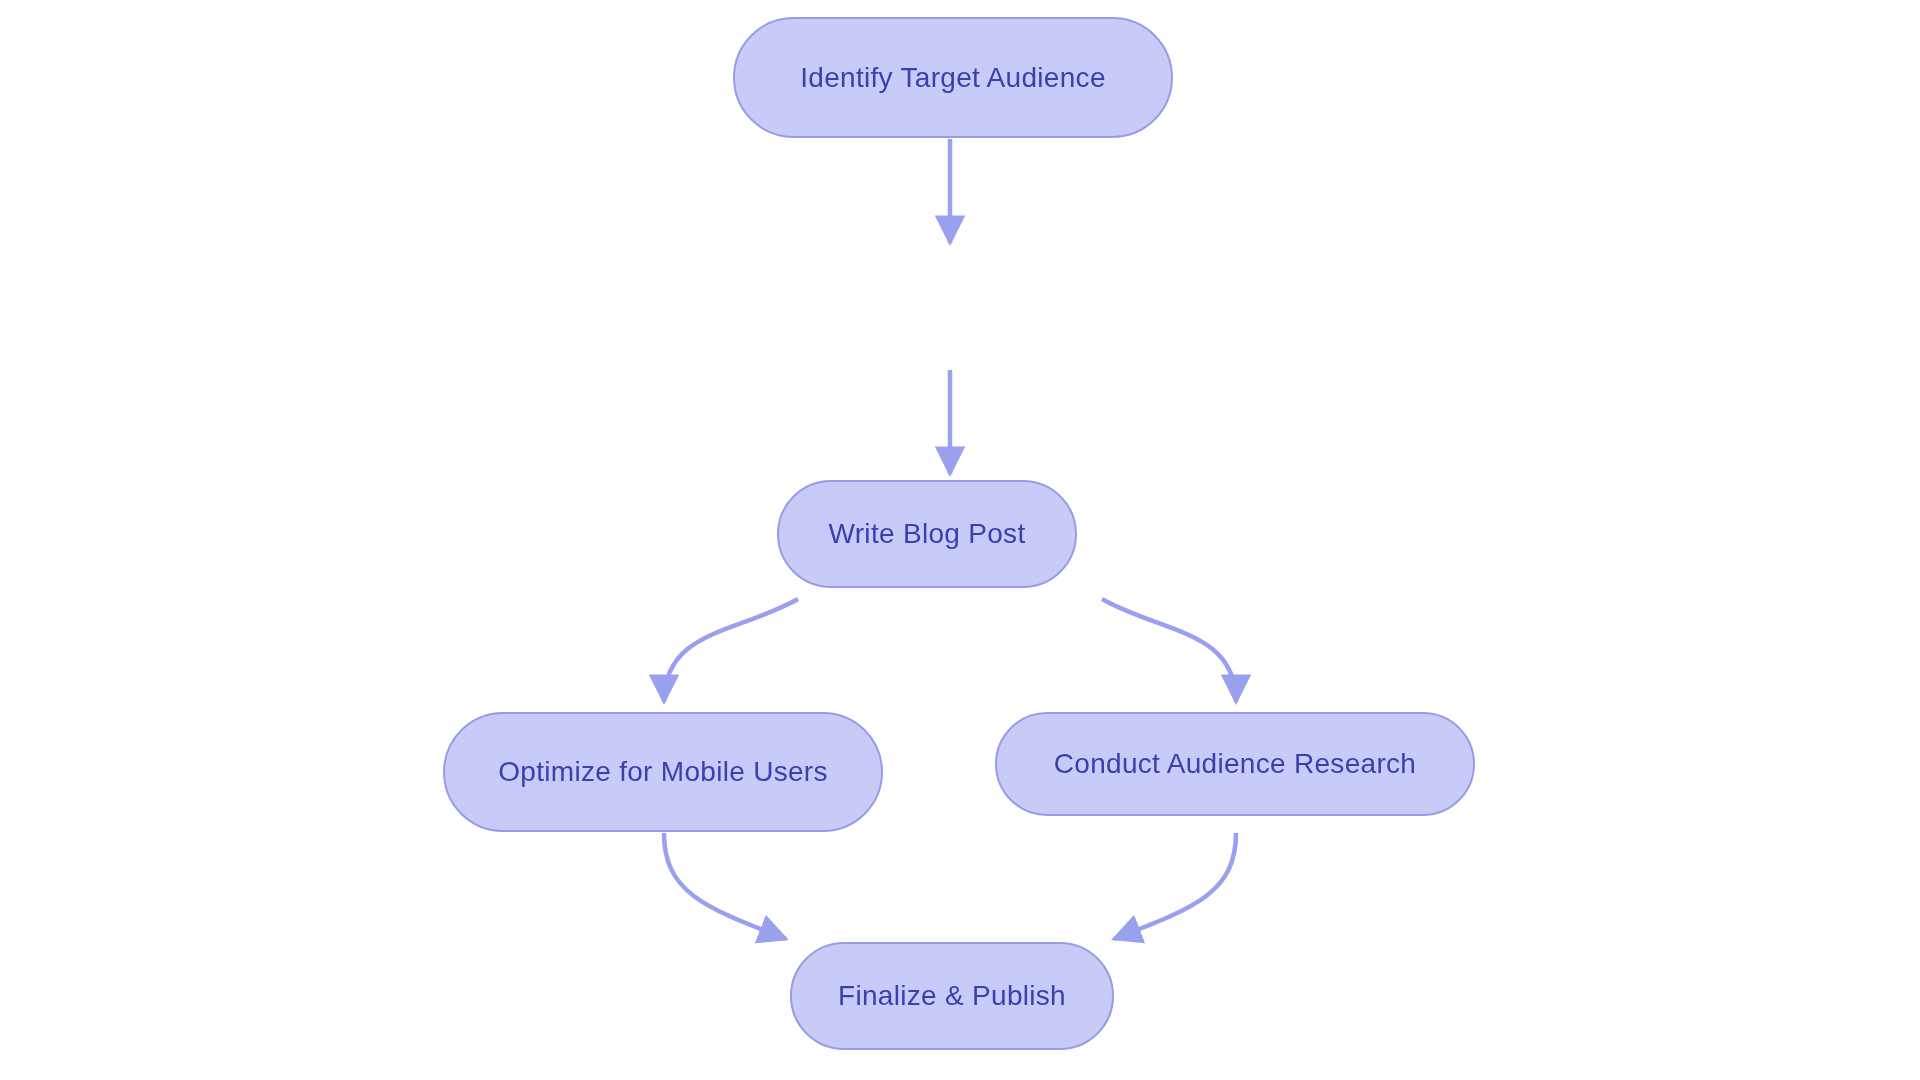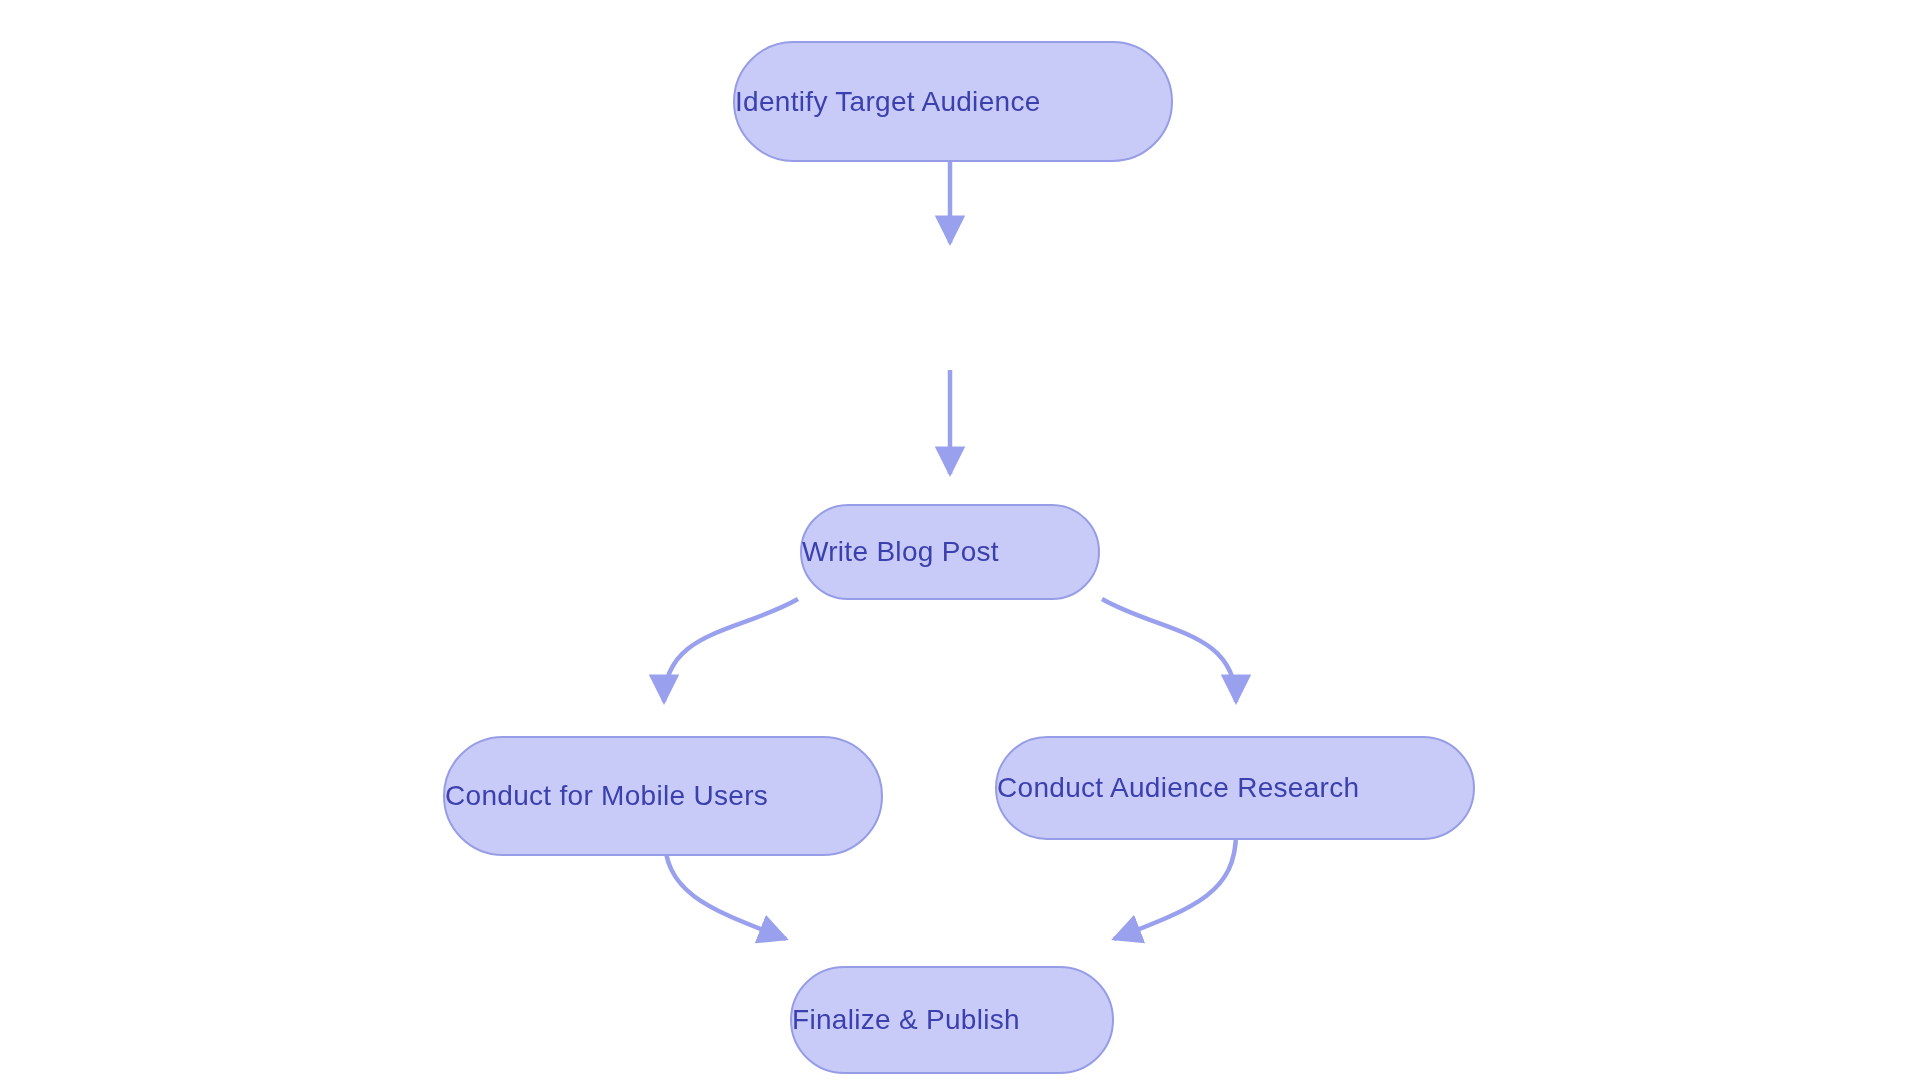--- a/index.html
+++ b/index.html
@@ -29,34 +29,34 @@
   }
   .edge {
     fill: none;
     stroke: var(--arrow);
     stroke-width: 4.5;
   }
   .node {
     position: absolute;
     display: flex;
     align-items: center;
+    justify-content: center;
     background: var(--node-fill);
     border: 2px solid var(--node-border);
     border-radius: 62px;
     color: var(--node-text);
     font-size: 28px;
     letter-spacing: 0.3px;
     white-space: nowrap;
     text-align: center;
-    margin-top: 24px;
   }
   
   .n-identify { left: 733px; top: 17px;  width: 440px; height: 121px; }
   .n-choose   { left: 782px; top: 248px; width: 336px; height: 121px; }
-  .n-write    { left: 800px; top: 480px; width: 300px; height: 96px; }
+  .n-write    { left: 777px; top: 480px; width: 300px; height: 108px; }
   .n-optimize { left: 443px; top: 712px; width: 440px; height: 120px; }
   .n-research { left: 995px; top: 712px; width: 480px; height: 104px; }
   .n-finalize { left: 790px; top: 942px; width: 324px; height: 108px; }
 </style>
 </head>
 <body>
 
 <div class="canvas">
 
   <svg class="edge-layer" width="1920" height="1080" viewBox="0 0 1920 1080" xmlns="http://www.w3.org/2000/svg">
@@ -76,21 +76,21 @@
   <div class="node n-identify">
     <span>Identify Target Audience</span>
   </div>
 
 
   <div class="node n-write">
     <span>Write Blog Post</span>
   </div>
 
   <div class="node n-optimize">
-    <span>Conduct for Mobile Users</span>
+    <span>Optimize for Mobile Users</span>
   </div>
 
   <div class="node n-research">
     <span>Conduct Audience Research</span>
   </div>
 
   <div class="node n-finalize">
     <span>Finalize &amp; Publish</span>
   </div>
 

